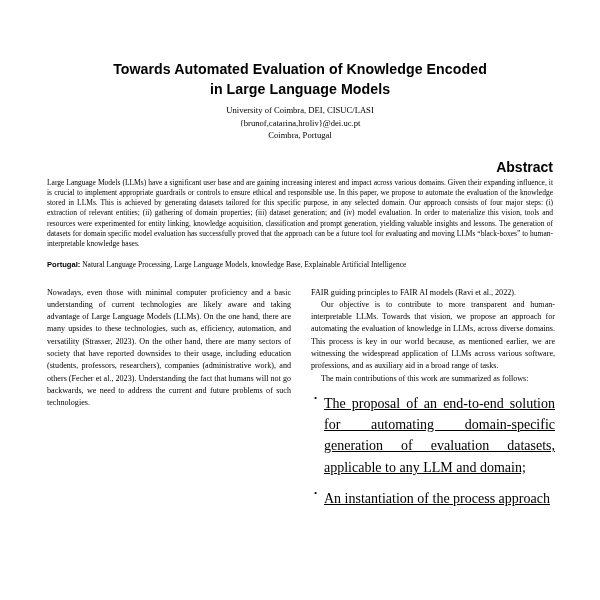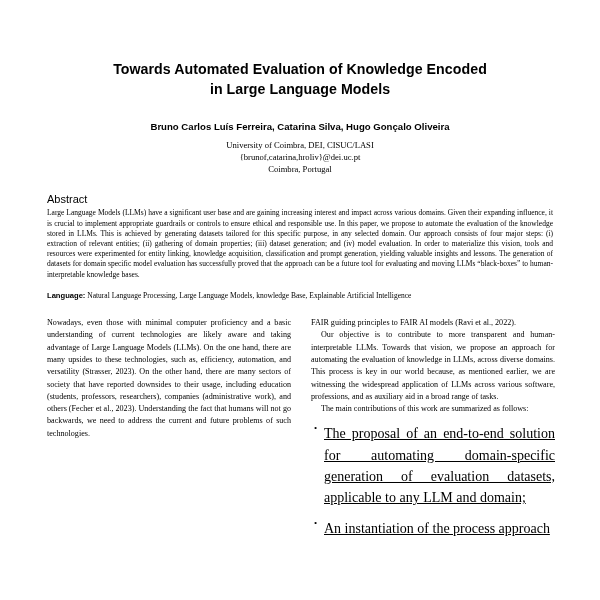--- a/index.html
+++ b/index.html
@@ -49,23 +49,23 @@
   }
   .affil div {
     margin: 0;
   }
   .abstract-wrap {
     padding: 0 46px 0 46px;
     margin-top: 18px;
   }
   .abstract-head {
     font-family: "Liberation Sans", sans-serif;
-    font-weight: normal;
-    font-size: 11px;
-    text-align: left;
+    font-weight: bold;
+    font-size: 14px;
+    text-align: right;
     margin: 0 0 3px 0;
   }
   .abstract-body {
     font-size: 7.5px;
     line-height: 1.36;
     text-align: justify;
     margin: 0;
   }
   .keywords {
     padding: 0 46px;
@@ -140,35 +140,34 @@
 </head>
 <body>
 
 <div class="page">
 
   <div class="title-block">
     <h1 class="paper-title">
       <span>Towards Automated Evaluation of Knowledge Encoded</span><br>
       <span>in Large Language Models</span>
     </h1>
-    <div class="authors">Bruno Carlos Luís Ferreira, Catarina Silva, Hugo Gonçalo Oliveira</div>
     <div class="affil">
       <div>University of Coimbra, DEI, CISUC/LASI</div>
       <div>{brunof,catarina,hroliv}@dei.uc.pt</div>
       <div>Coimbra, Portugal</div>
     </div>
   </div>
 
   <div class="abstract-wrap">
     <div class="abstract-head">Abstract</div>
     <p class="abstract-body">Large Language Models (LLMs) have a significant user base and are gaining increasing interest and impact across various domains. Given their expanding influence, it is crucial to implement appropriate guardrails or controls to ensure ethical and responsible use. In this paper, we propose to automate the evaluation of the knowledge stored in LLMs. This is achieved by generating datasets tailored for this specific purpose, in any selected domain. Our approach consists of four major steps: (i) extraction of relevant entities; (ii) gathering of domain properties; (iii) dataset generation; and (iv) model evaluation. In order to materialize this vision, tools and resources were experimented for entity linking, knowledge acquisition, classification and prompt generation, yielding valuable insights and lessons. The generation of datasets for domain specific model evaluation has successfully proved that the approach can be a future tool for evaluating and moving LLMs “black-boxes” to human-interpretable knowledge bases.</p>
   </div>
 
   <div class="keywords">
-    <b>Language:</b><span> Natural Language Processing, Large Language Models, knowledge Base, Explainable Artificial Intelligence</span>
+    <b>Portugal:</b><span> Natural Language Processing, Large Language Models, knowledge Base, Explainable Artificial Intelligence</span>
   </div>
 
   <div class="columns">
 
     <div class="col">
       <p class="body first">Nowadays, even those with minimal computer proficiency and a basic understanding of current technologies are likely aware and taking advantage of Large Language Models (LLMs). On the one hand, there are many upsides to these technologies, such as, efficiency, automation, and versatility (Strasser, 2023). On the other hand, there are many sectors of society that have reported downsides to their usage, including education (students, professors, researchers), companies (administrative work), and others (Fecher et al., 2023). Understanding the fact that humans will not go backwards, we need to address the current and future problems of such technologies.</p>
       <div class="spacer-sm"></div>
     </div>
 
     <div class="col">

